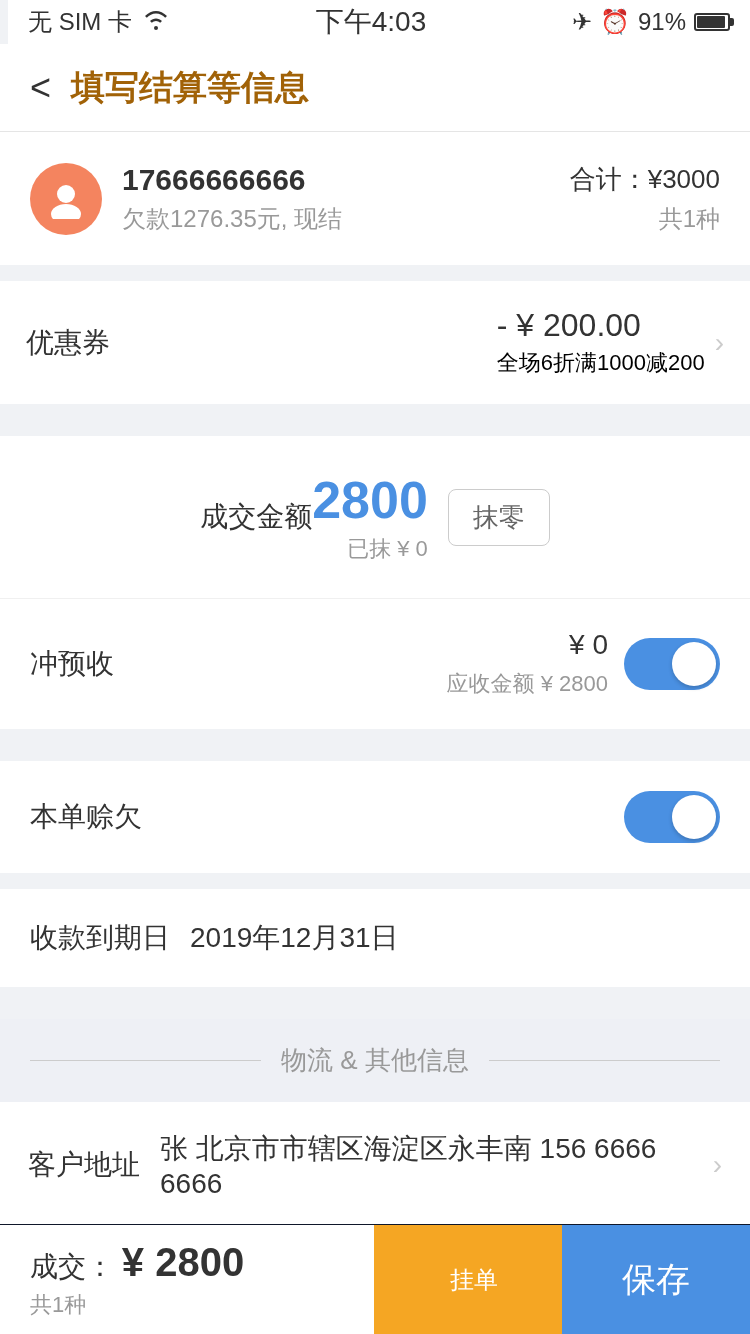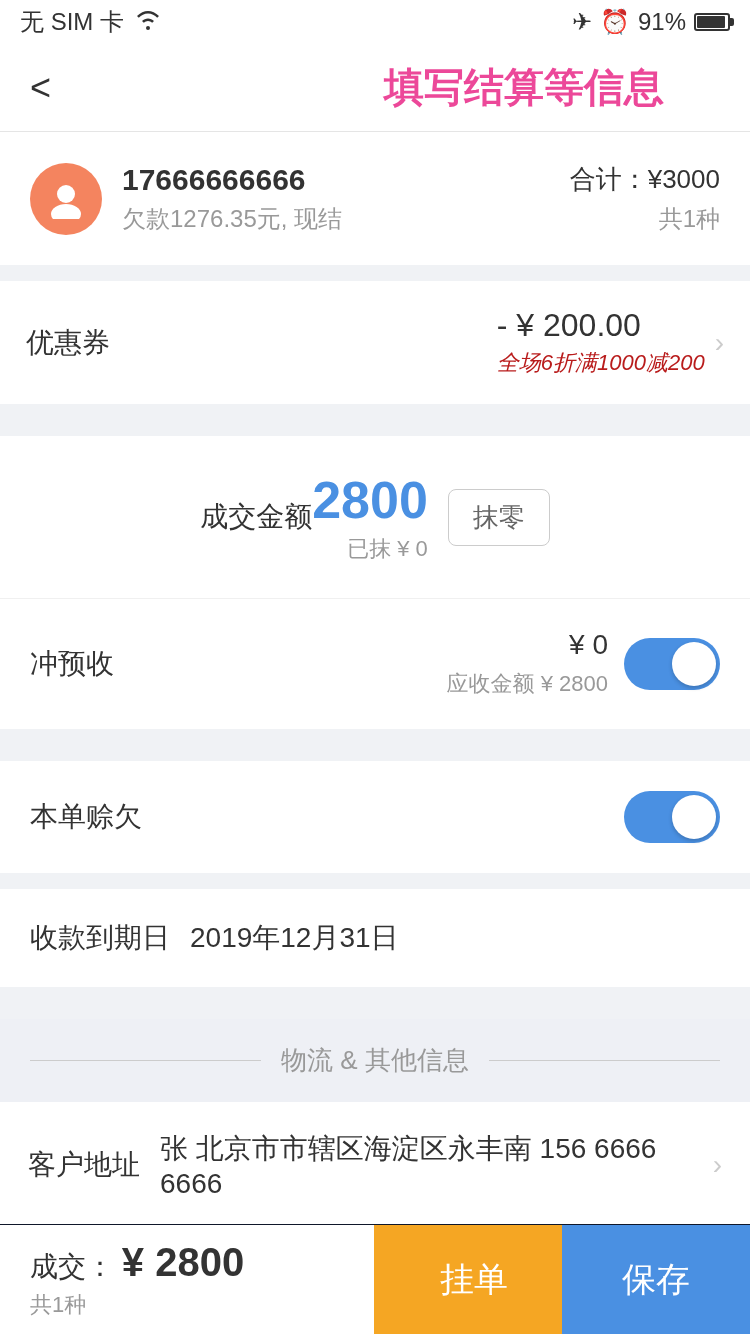--- a/index.html
+++ b/index.html
@@ -15,20 +15,21 @@
     
     .status-bar {
       height: 44px;
       background: #fff;
       display: flex;
       align-items: center;
       justify-content: space-between;
       padding: 8px 20px;
       font-size: 24px;
       color: #333;
+      margin-left: 8px;
     }
     .status-left { display: flex; align-items: center; gap: 10px; }
     .status-center { font-size: 28px; font-weight: 500; }
     .status-right { display: flex; align-items: center; gap: 8px; font-size: 24px; }
     .battery-icon {
       display: inline-flex; align-items: center; gap: 1px;
     }
     .battery-body {
       width: 36px; height: 18px; border: 2px solid #333; border-radius: 3px;
       position: relative; display: inline-block;
@@ -53,24 +54,24 @@
       border-bottom: 1px solid #e5e5e5;
     }
     .back-btn {
       font-size: 36px;
       color: #333;
       cursor: pointer;
       margin-right: 20px;
     }
     .header-title {
       flex: 1;
-      text-align: right;
-      font-size: 40px;
+      text-align: left;
+      font-size: 34px;
       font-weight: 600;
-      color: #ec4899;
+      color: #a16207;
       margin-right: 56px;
     }
 
     
     .content {
       padding-bottom: 120px;
     }
 
     
     .customer-card {
@@ -101,21 +102,21 @@
       background: #fff;
       padding: 26px;
       display: flex;
       align-items: center;
       justify-content: space-between;
       margin-bottom: 16px;
     }
     .coupon-label { font-size: 28px; color: #333; }
     .coupon-right { display: flex; align-items: center; gap: 10px; }
     .coupon-discount { font-size: 32px; color: #333; font-weight: 500; }
-    .coupon-desc { font-size: 22px; color: #b91c1c; margin-top: 4px; text-align: right; font-style: italic; }
+    .coupon-desc { font-size: 22px; color: #000000; margin-top: 4px; text-align: right; }
     .chevron-right {
       color: #ccc; font-size: 28px;
     }
 
     
     .section-divider {
       height: 16px;
       background: #f0f2f5;
     }
 
@@ -247,21 +248,21 @@
     .bottom-summary {
       flex: 1;
       padding: 0 30px;
     }
     .bottom-total-amount { font-size: 40px; font-weight: 600; color: #333; }
     .bottom-count { font-size: 22px; color: #999; margin-top: 4px; }
     .btn-hang {
       width: 188px; height: 110px;
       background: #f5a623;
       display: flex; align-items: center; justify-content: center;
-      font-size: 34px; color: #fff; font-weight: 500;
+      font-size: 24px; color: #fff; font-weight: 500;
       cursor: pointer;
       padding-left: 12px;
     }
     .btn-save {
       width: 188px; height: 110px;
       background: #4a90e2;
       display: flex; align-items: center; justify-content: center;
       font-size: 34px; color: #fff; font-weight: 500;
       cursor: pointer;
     }
@@ -273,20 +274,21 @@
   <div class="status-left">
     <span>无 SIM 卡</span>
     <span>
       <svg width="28" height="20" viewBox="0 0 28 20">
         <path d="M14 16a2 2 0 1 1 0 4 2 2 0 0 1 0-4z" fill="#333"></path>
         <path d="M8 11c1.6-1.6 3.8-2.6 6-2.6s4.4 1 6 2.6l-1.8 1.8A6 6 0 0 0 14 11a6 6 0 0 0-4.2 1.8L8 11z" fill="#333"></path>
         <path d="M3 6C6.1 2.9 10.3 1 14 1s7.9 1.9 11 5l-1.8 1.8A13 13 0 0 0 14 3.5 13 13 0 0 0 4.8 7.8L3 6z" fill="#333"></path>
       </svg>
     </span>
   </div>
+  <div class="status-center">下午4:03</div>
   <div class="status-right">
     <span>✈</span>
     <span>⏰</span>
     <span>91%</span>
     <div class="battery-icon">
       <div class="battery-body">
           <div class="battery-fill"></div>
         </div>
     </div>
   </div>

